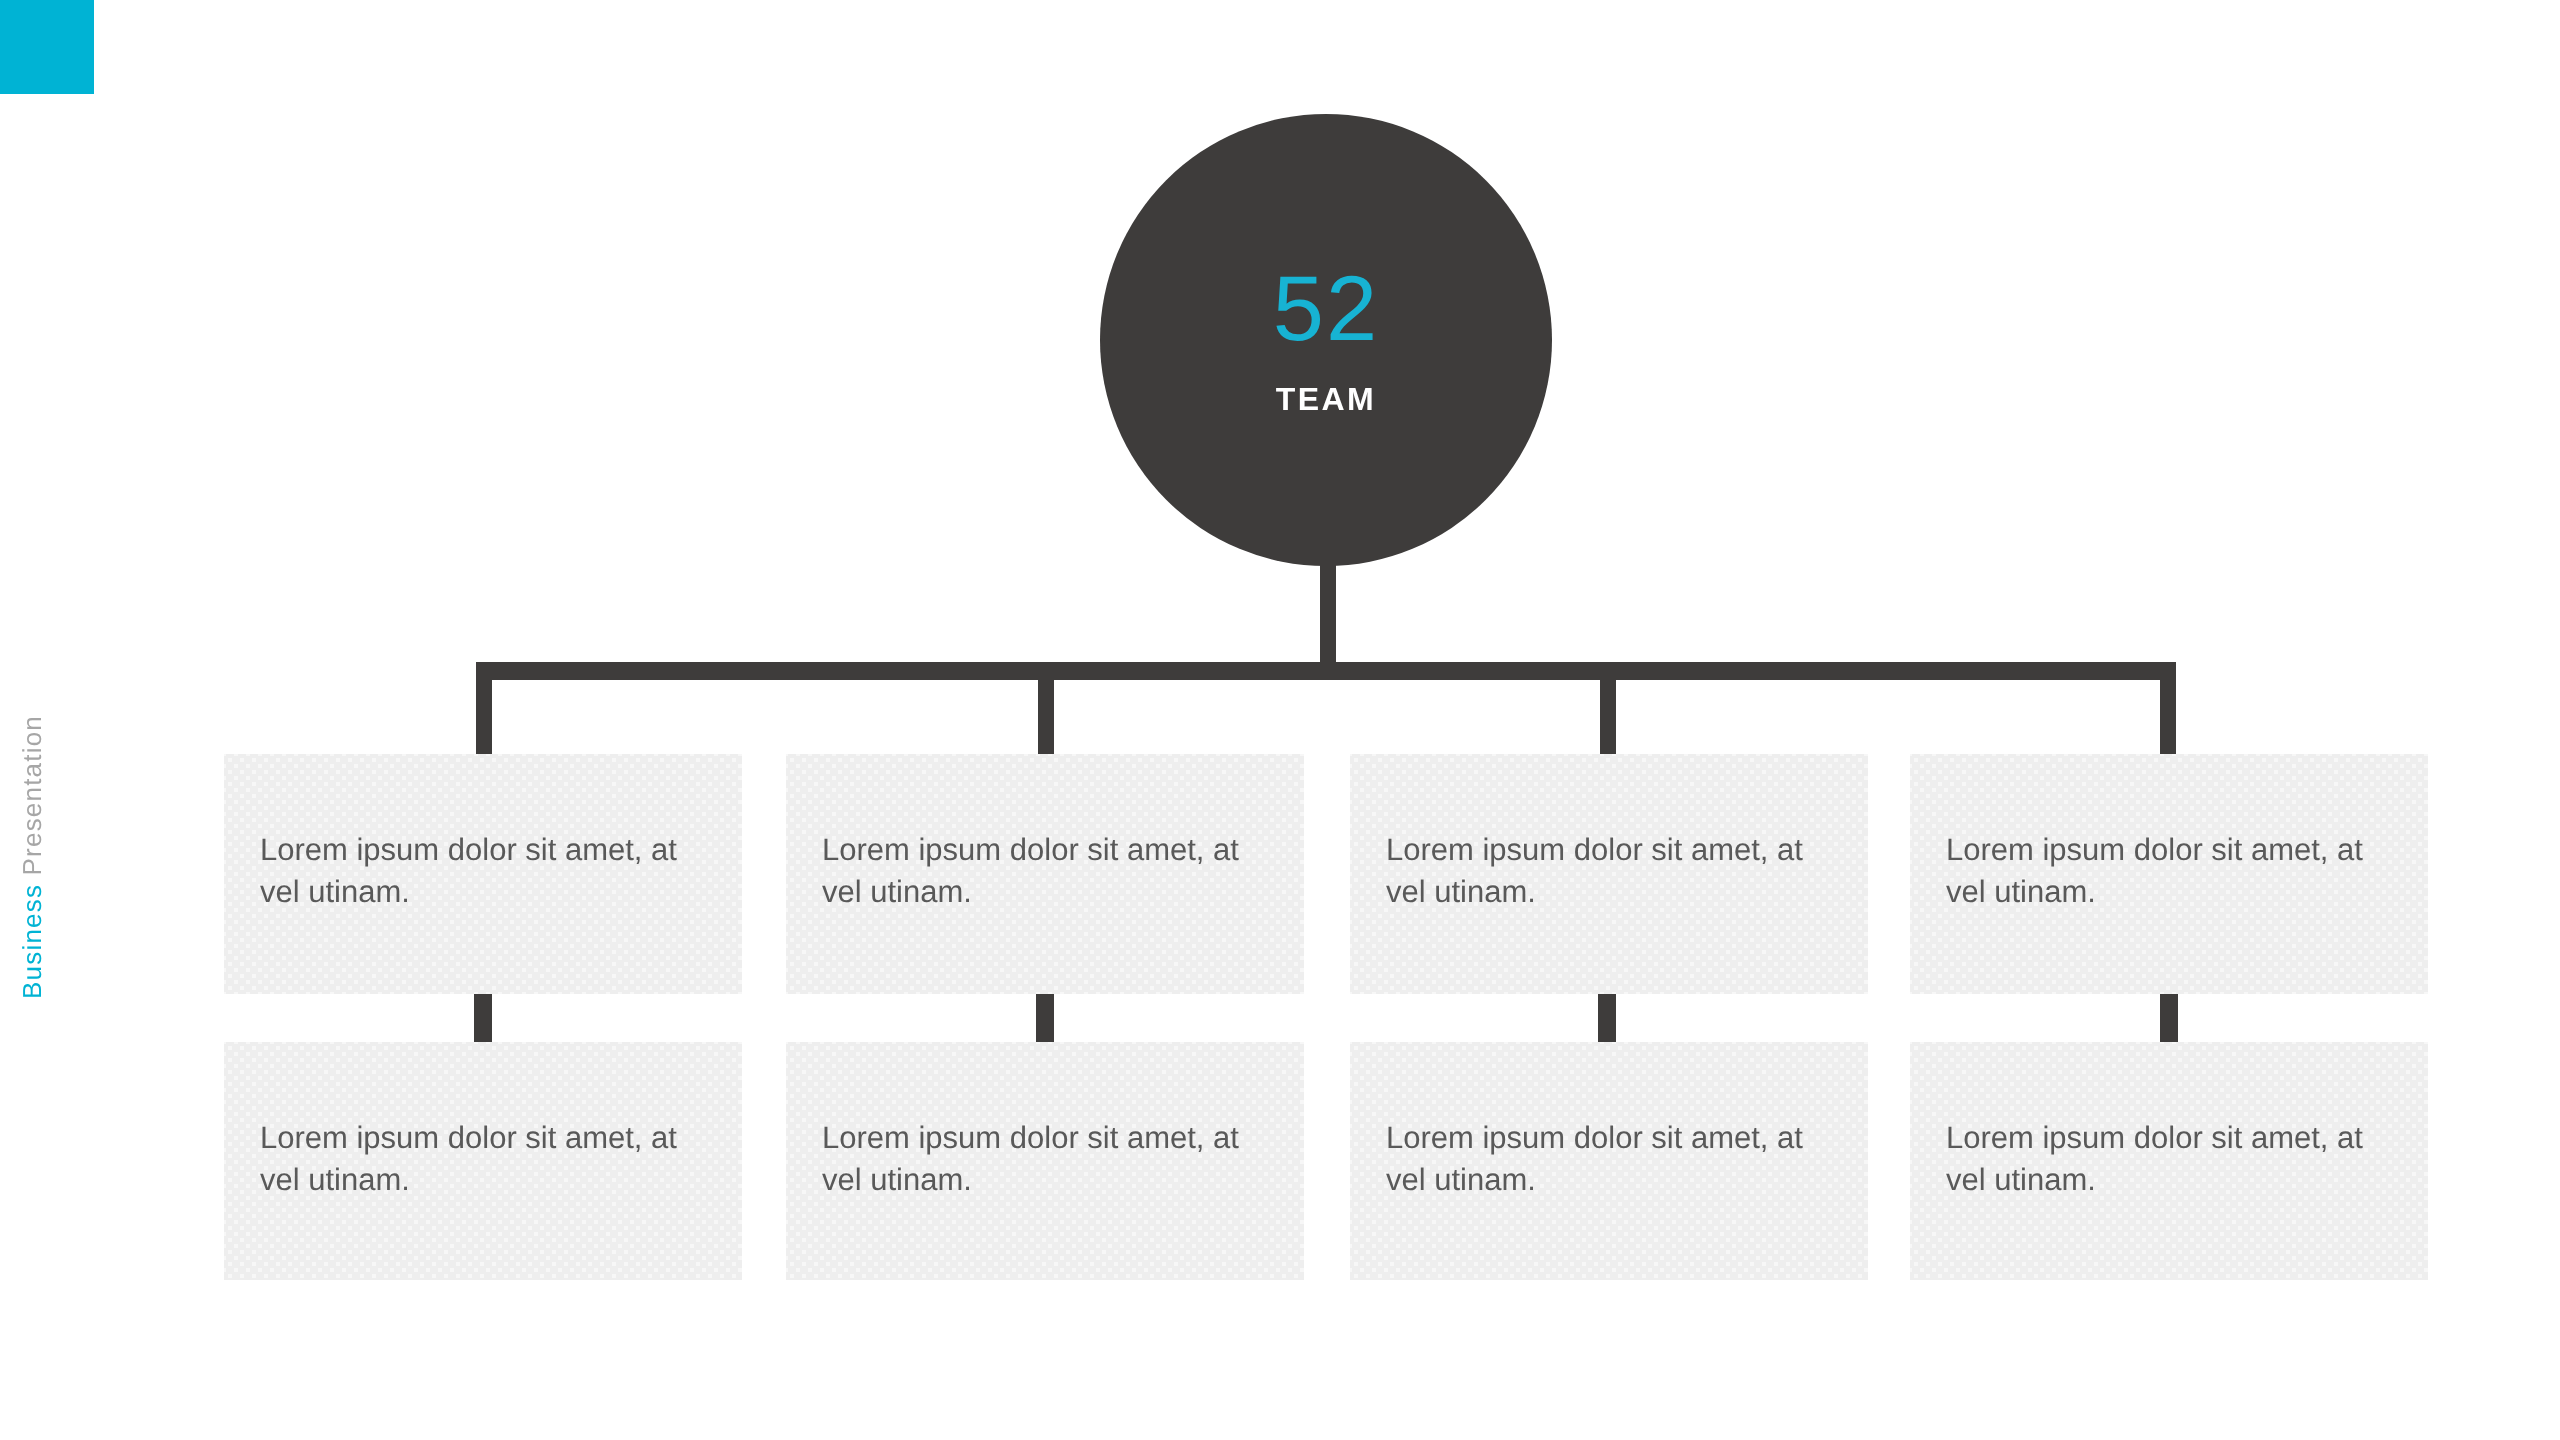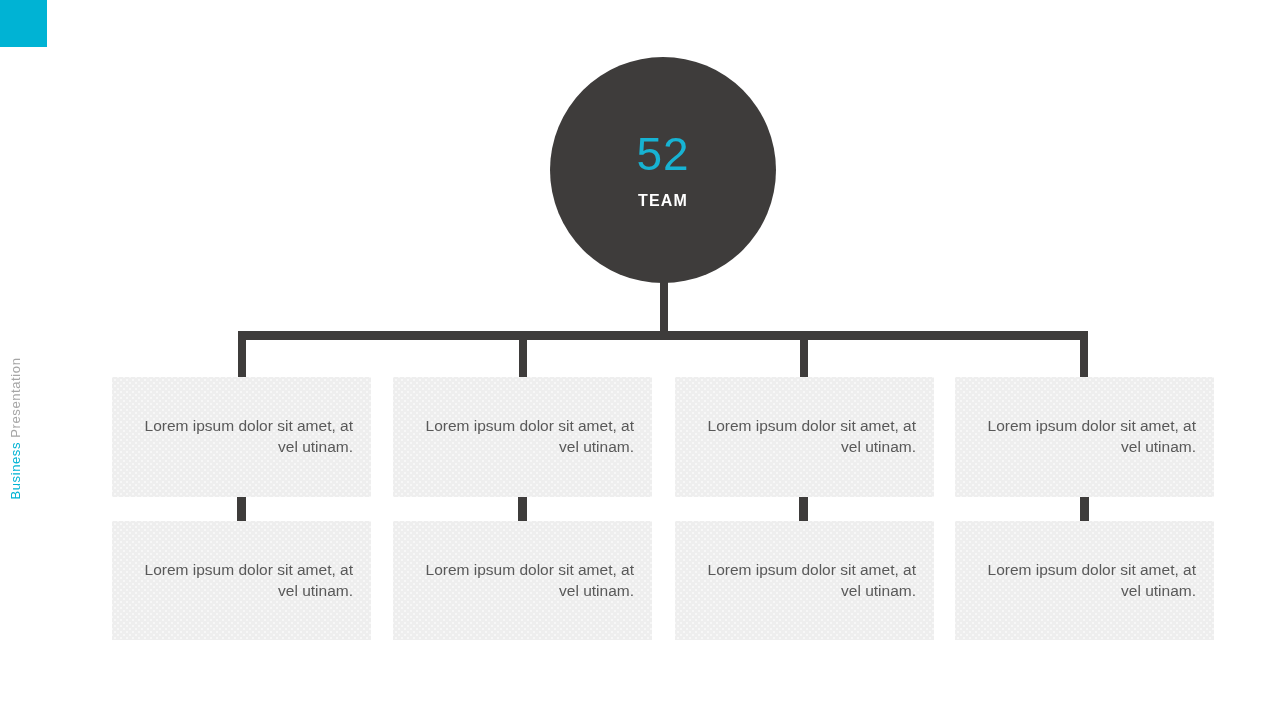--- a/index.html
+++ b/index.html
@@ -109,21 +109,21 @@
     display: flex;
     align-items: center;
     justify-content: center;
     box-sizing: border-box;
     padding: 0 18px;
   }
   .node-card .node-text {
     color: #595959;
     font-size: 15.5px;
     line-height: 1.35;
-    text-align: right;
+    text-align: left;
     font-weight: 400;
   }
   .row-top    { top: 377px; height: 120px; }
   .row-bottom { top: 521px; height: 119px; }
 </style>
 </head>
 <body>
 
 <div id="corner-mark"></div>
 

